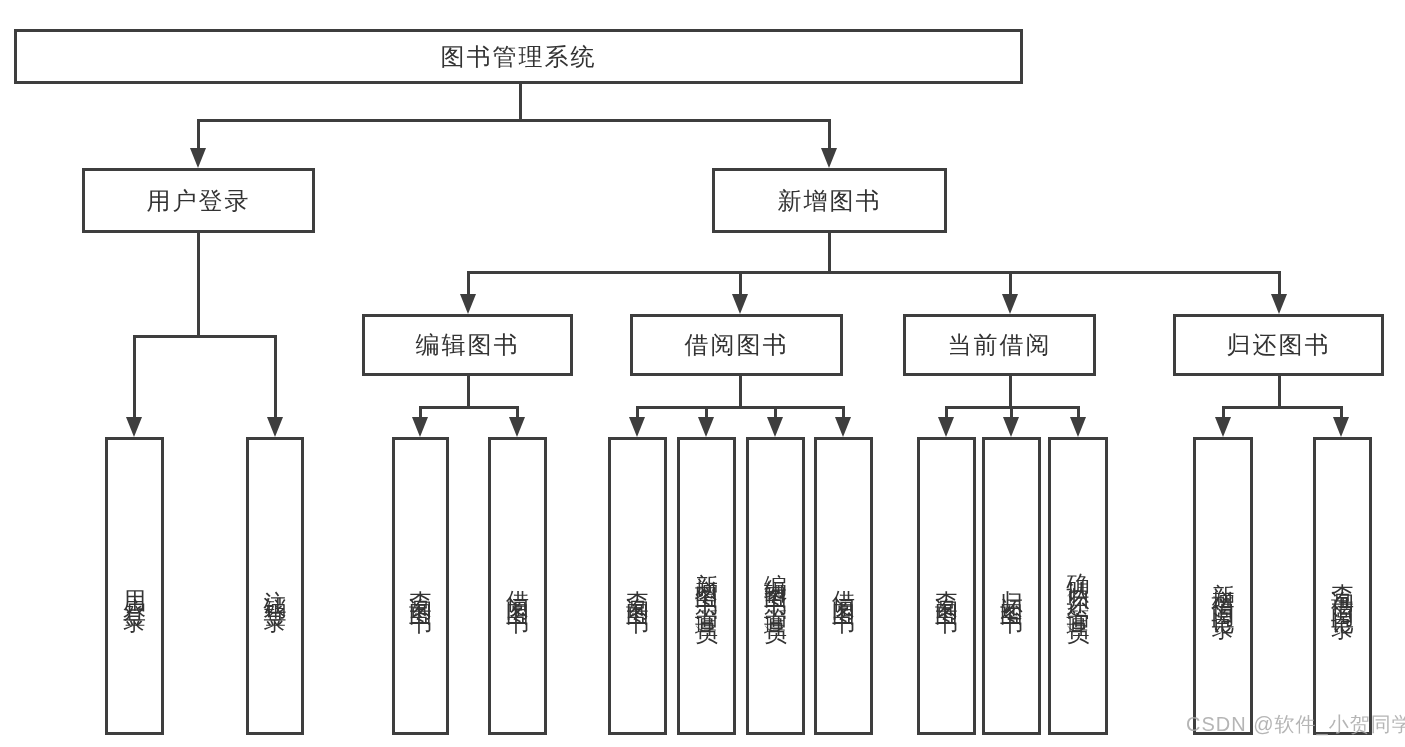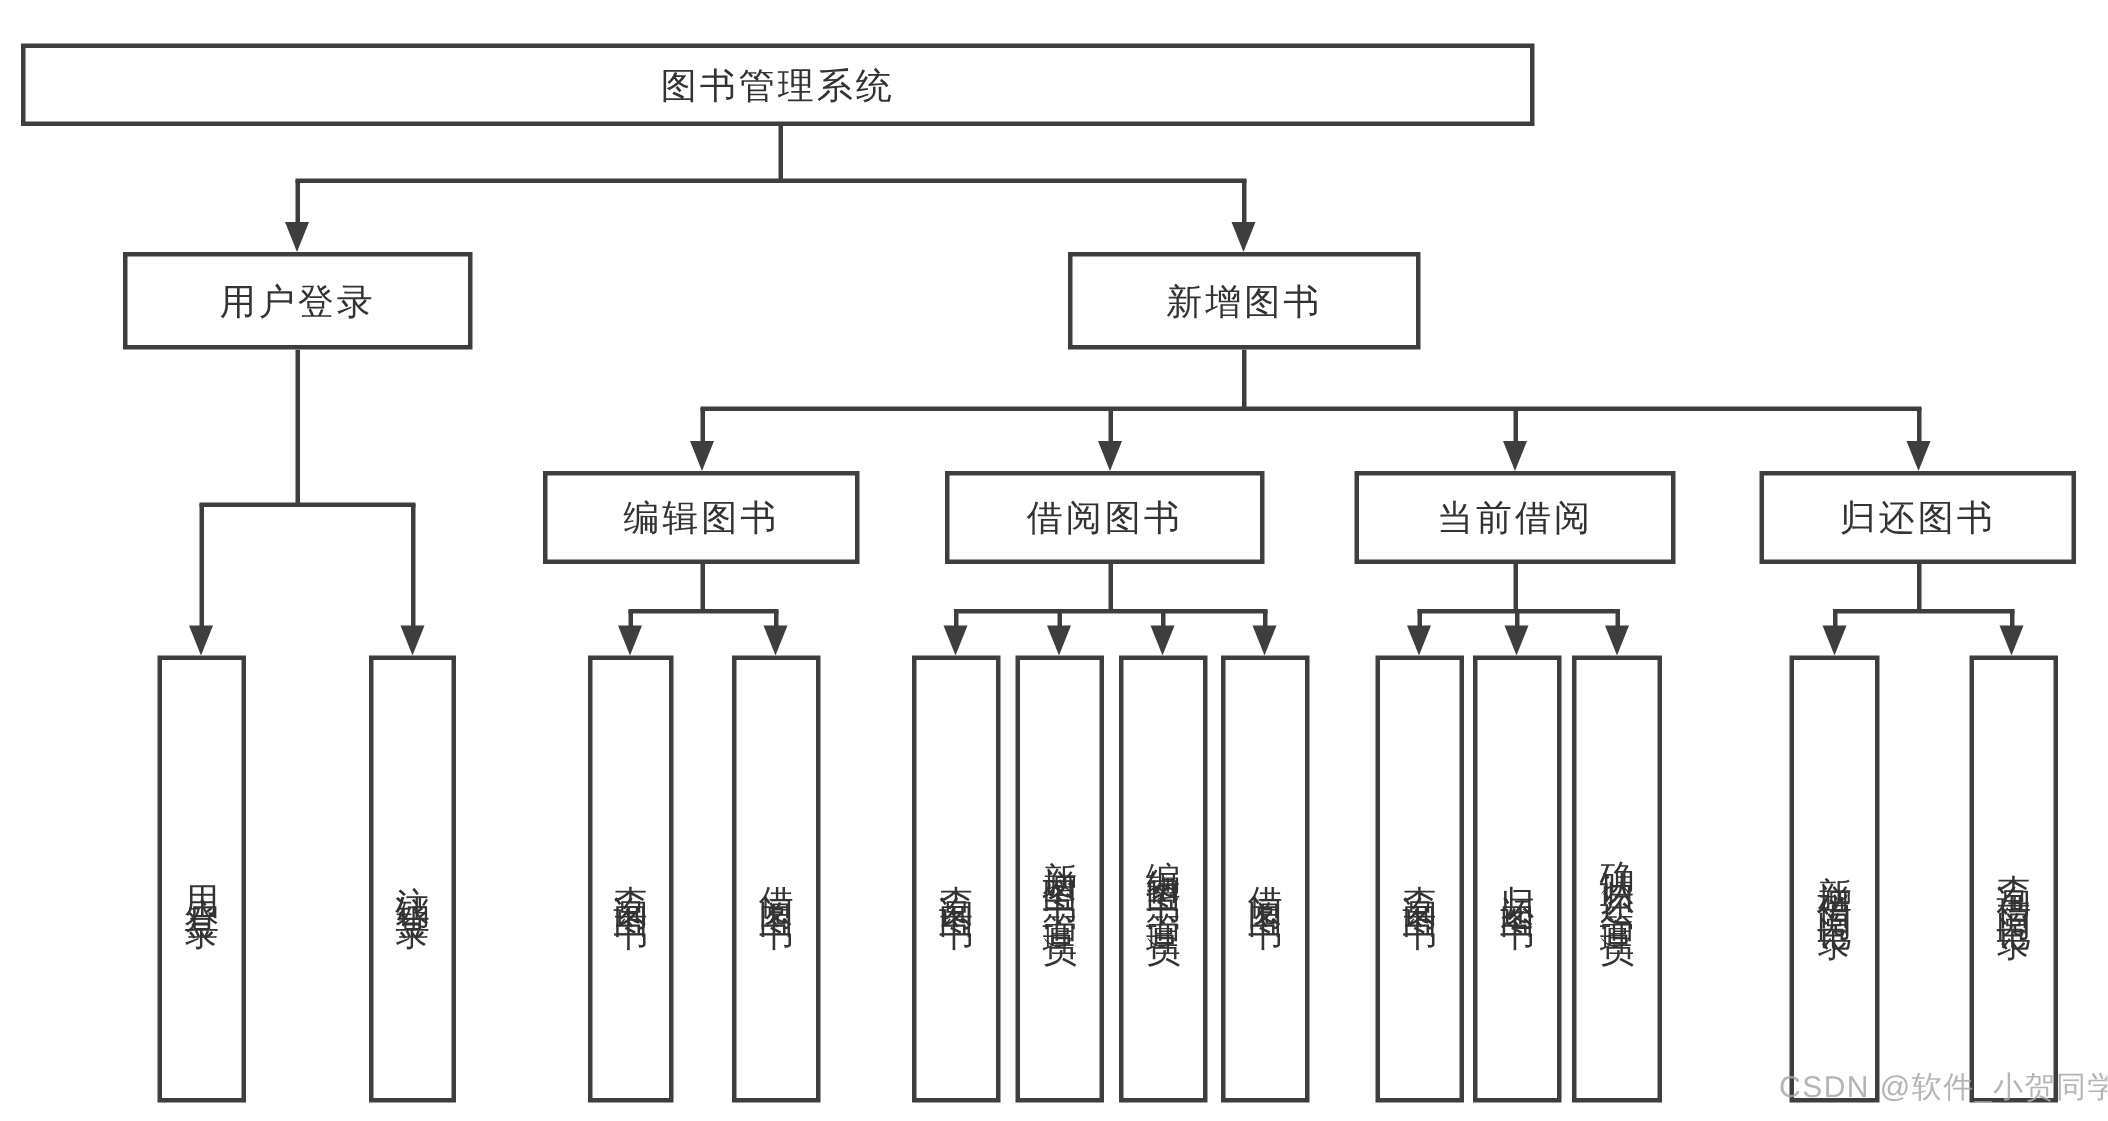--- a/index.html
+++ b/index.html
@@ -97,21 +97,21 @@
       </div>
       <div class="node h" style="left: 712px; top: 168px; width: 235px; height: 65px;">
         <span>新增图书</span>
       </div>
       <div class="node h" style="left: 362px; top: 314px; width: 211px; height: 62px;">
         <span>编辑图书</span>
       </div>
       <div class="node h" style="left: 630px; top: 314px; width: 213px; height: 62px;">
         <span>借阅图书</span>
       </div>
-      <div class="node h" style="left: 903px; top: 314px; width: 214px; height: 62px;">
+      <div class="node h" style="left: 903px; top: 314px; width: 193px; height: 62px;">
         <span>当前借阅</span>
       </div>
       <div class="node h" style="left: 1173px; top: 314px; width: 211px; height: 62px;">
         <span>归还图书</span>
       </div>
       <div class="node v" style="left: 105px; top: 437px; width: 59px; height: 298px;">
         <span>用户登录</span>
       </div>
       <div class="node v" style="left: 246px; top: 437px; width: 58px; height: 298px;">
         <span>注销登录</span>

